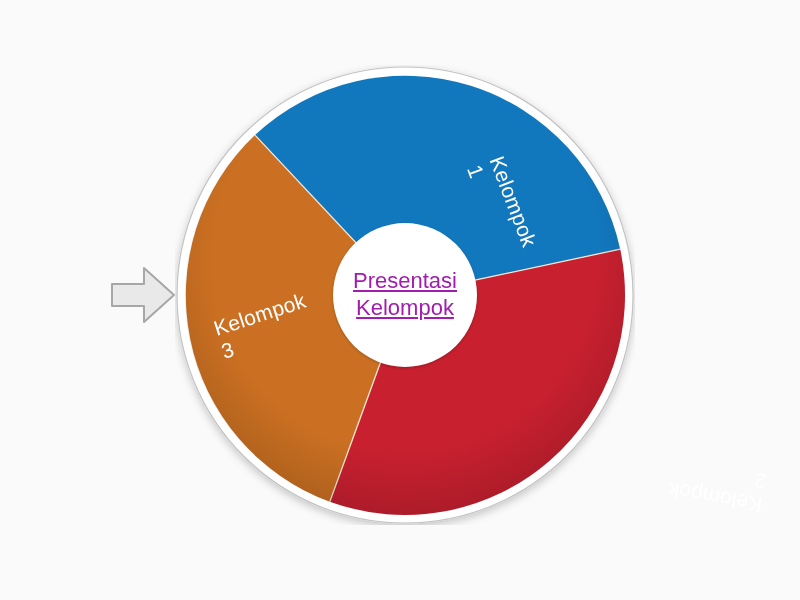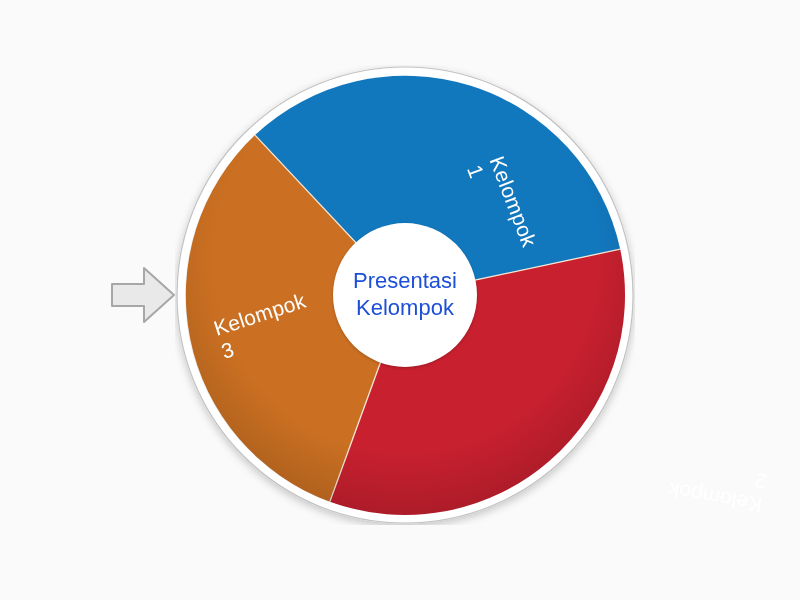--- a/index.html
+++ b/index.html
@@ -156,18 +156,18 @@
     <div class="seg-label label-1">Kelompok
 1</div>
 
     <div class="seg-label label-2">Kelompok
 2</div>
 
     <div class="seg-label label-3">Kelompok
 3</div>
 
     <div class="hub" style="background: rgb(255, 255, 255);">
-      <div class="hub-text" style="color: #1d4ed8;">Presentasi
+      <div class="hub-text" style="color: #a21caf; text-decoration: underline;">Presentasi
 Kelompok</div>
     </div>
 
   </div>
 </div>
 
 </body></html>

